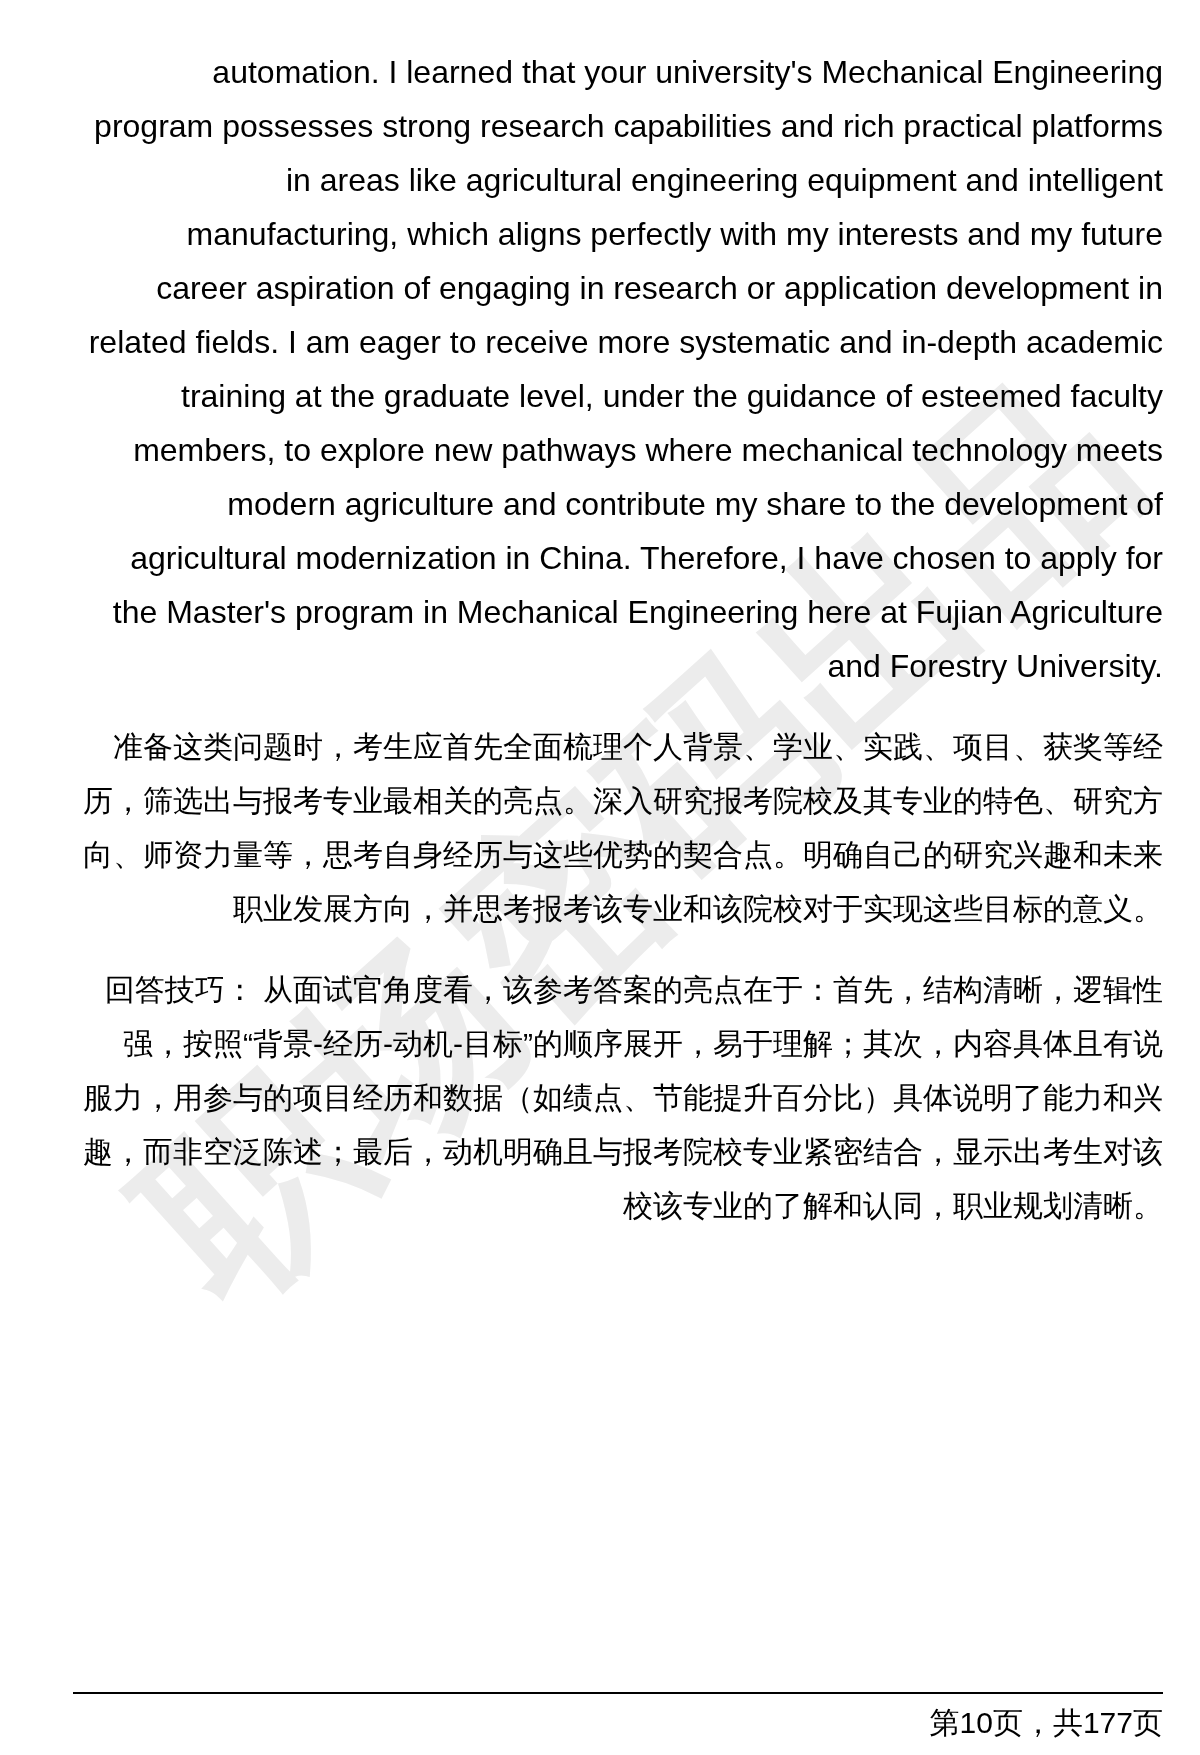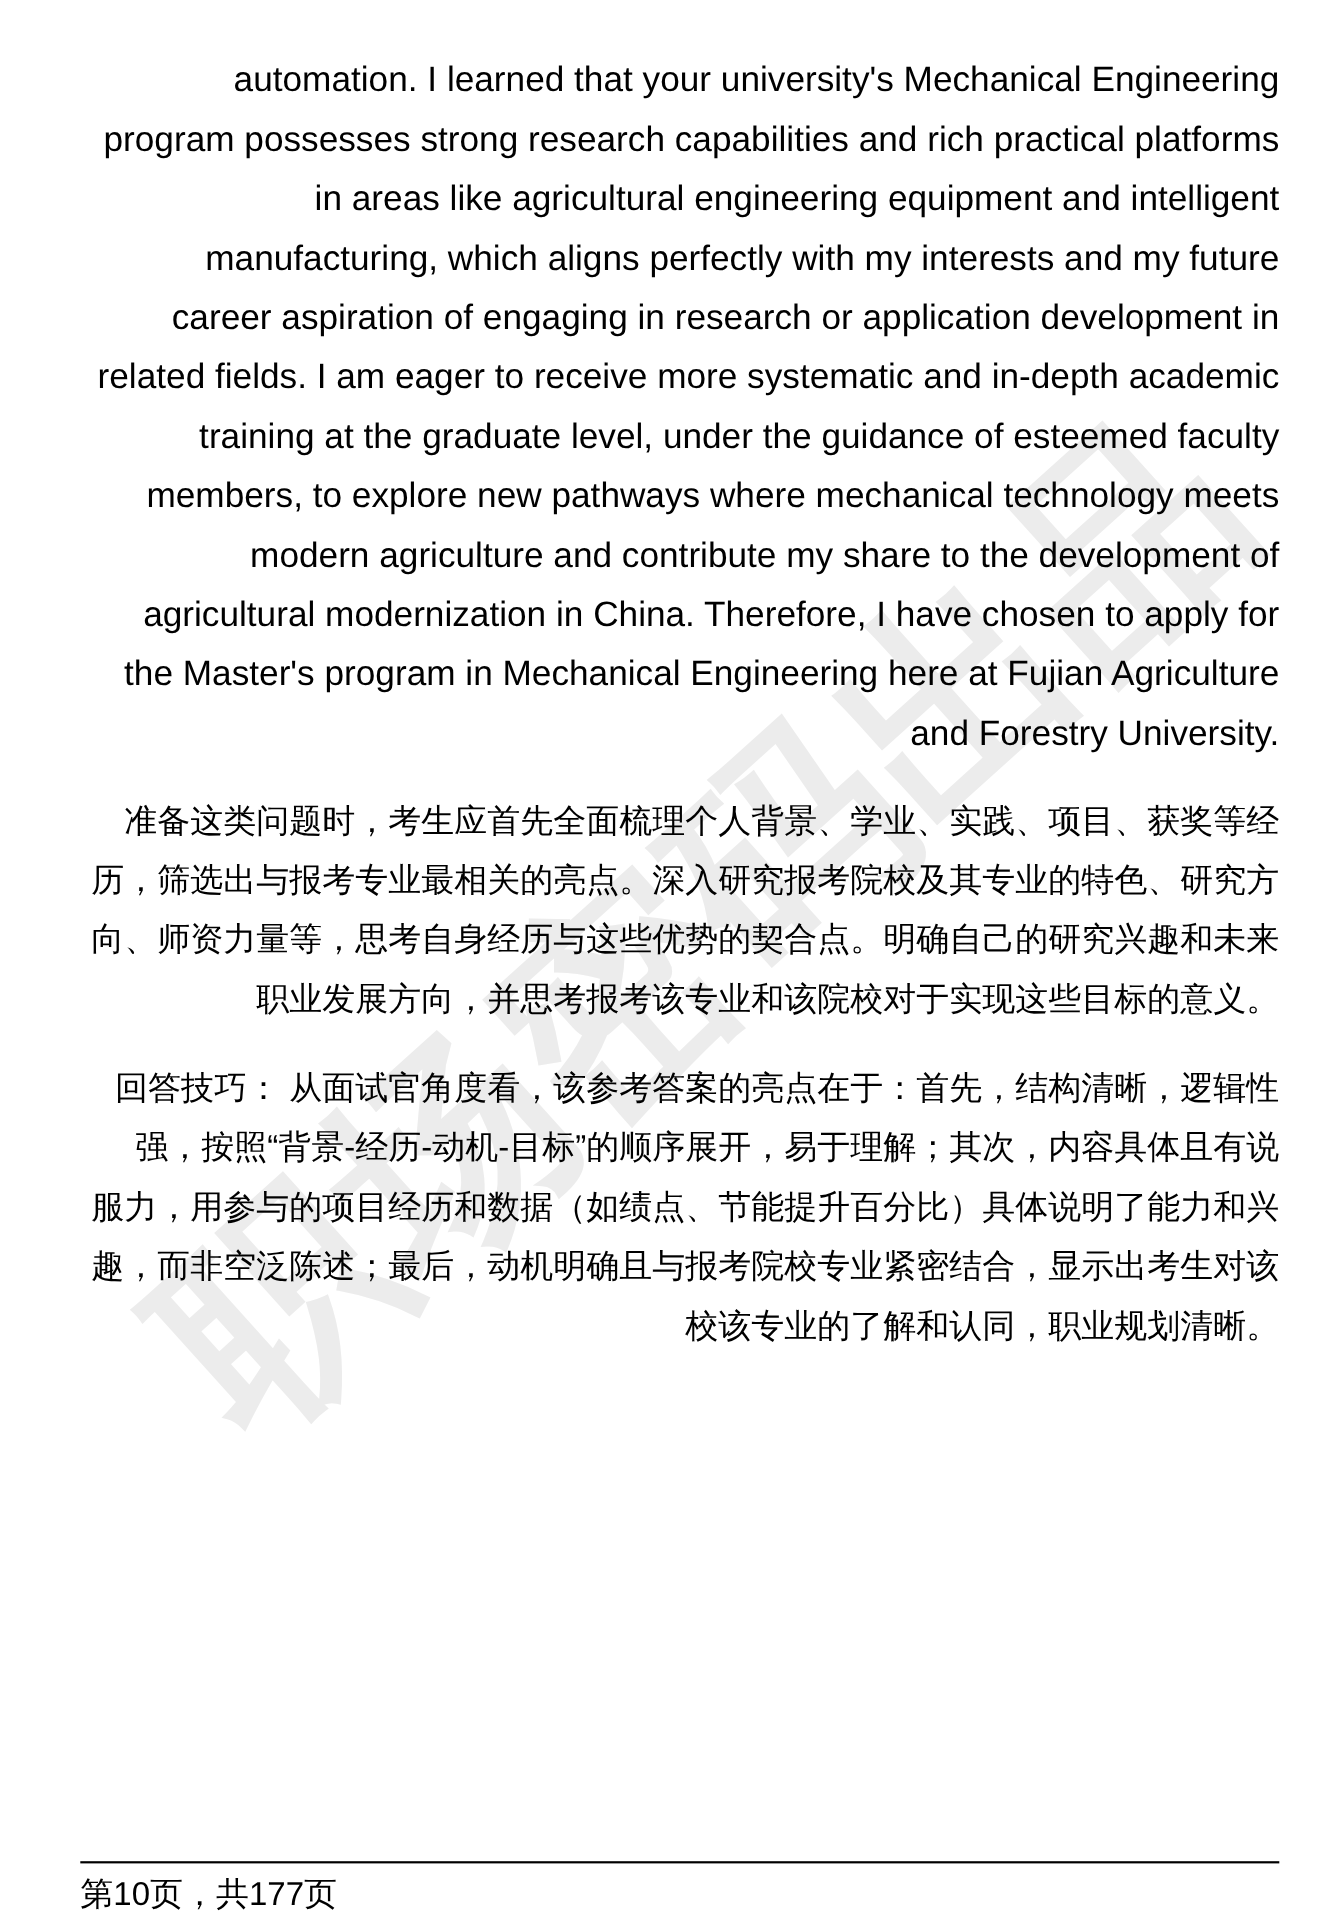--- a/index.html
+++ b/index.html
@@ -60,21 +60,21 @@
     width: 1090px;
     height: 0;
     border-top: 2px solid #000000;
     z-index: 1;
   }
   .footer-text {
     position: absolute;
     left: 73px;
     top: 1701px;
     width: 1090px;
-    text-align: left;
+    text-align: right;
     font-size: 30px;
     line-height: 44px;
     z-index: 1;
   }
 </style>
 </head>
 <body>
 
 <div class="page">
   <div class="watermark">职场密码出品</div>

